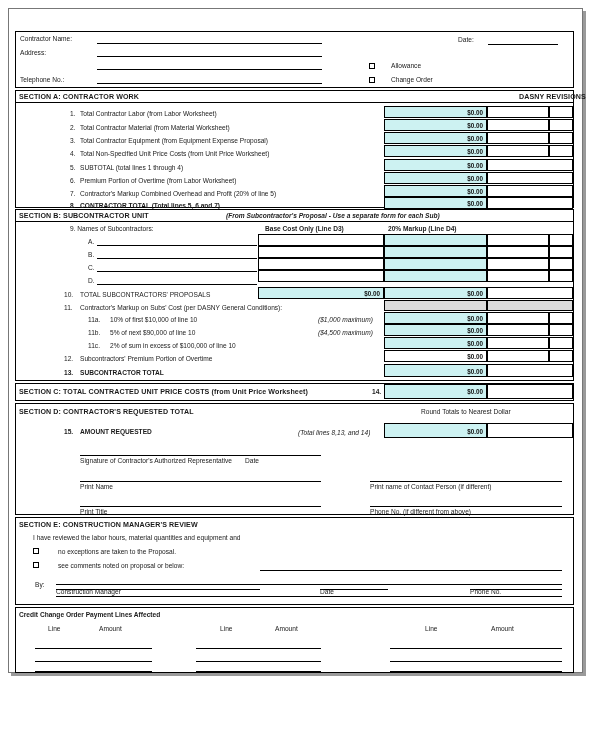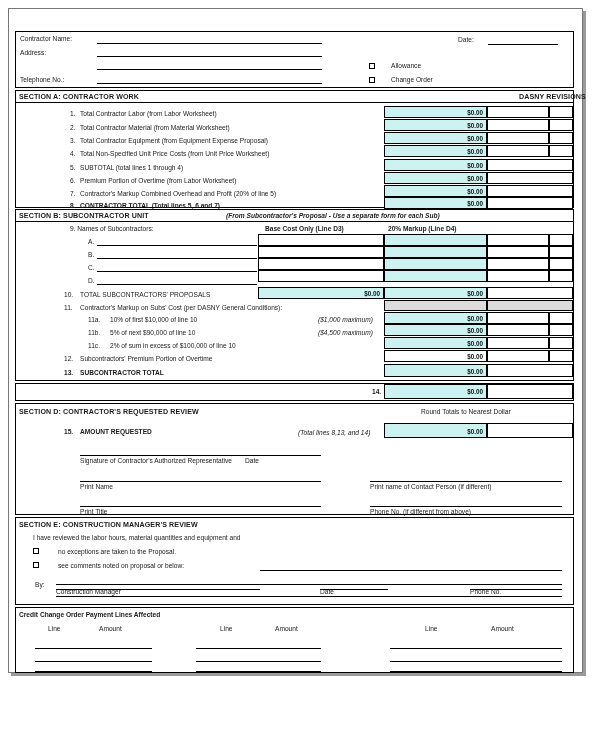--- a/index.html
+++ b/index.html
@@ -211,27 +211,28 @@
   <div class="white" style="left:487px;top:350px;width:62px;height:12px;"></div>
   <div class="white" style="left:549px;top:350px;width:24px;height:12px;"></div>
 
   <div class="t b" style="left:64px;top:369px;">13.</div>
   <div class="t b" style="left:80px;top:369px;">SUBCONTRACTOR TOTAL</div>
   <div class="cyan" style="left:384px;top:364px;width:103px;height:13px;"></div>
   <div class="amt" style="left:384px;top:368px;width:99px;">$0.00</div>
   <div class="white" style="left:487px;top:364px;width:86px;height:13px;"></div>
 
   <div class="box thick" style="left:15px;top:383px;width:559px;height:18px;"></div>
+  <div class="t sec" style="left:19px;top:388px;">SECTION C:   TOTAL CONTRACTED UNIT PRICE COSTS (from Unit Price Worksheet)</div>
   <div class="t b" style="left:372px;top:388px;">14.</div>
   <div class="cyan thick" style="left:384px;top:384px;width:103px;height:15px;"></div>
   <div class="amt" style="left:384px;top:388px;width:99px;">$0.00</div>
   <div class="white" style="left:487px;top:384px;width:86px;height:15px;"></div>
 
   <div class="box thick" style="left:15px;top:403px;width:559px;height:112px;"></div>
-  <div class="t sec" style="left:19px;top:408px;">SECTION D:   CONTRACTOR'S REQUESTED REVIEW</div>
+  <div class="t sec" style="left:19px;top:408px;">SECTION D:   CONTRACTOR'S REQUESTED TOTAL</div>
   <div class="t" style="left:421px;top:408px;">Round Totals to Nearest Dollar</div>
 
   <div class="t b" style="left:64px;top:428px;">15.</div>
   <div class="t b" style="left:80px;top:428px;">AMOUNT REQUESTED</div>
   <div class="t i" style="left:298px;top:429px;">(Total lines 8,13, and 14)</div>
   <div class="cyan thick" style="left:384px;top:423px;width:103px;height:15px;"></div>
   <div class="amt" style="left:384px;top:428px;width:99px;">$0.00</div>
   <div class="white" style="left:487px;top:423px;width:86px;height:15px;"></div>
 
   <div class="ul" style="left:80px;top:455px;width:241px;"></div>

